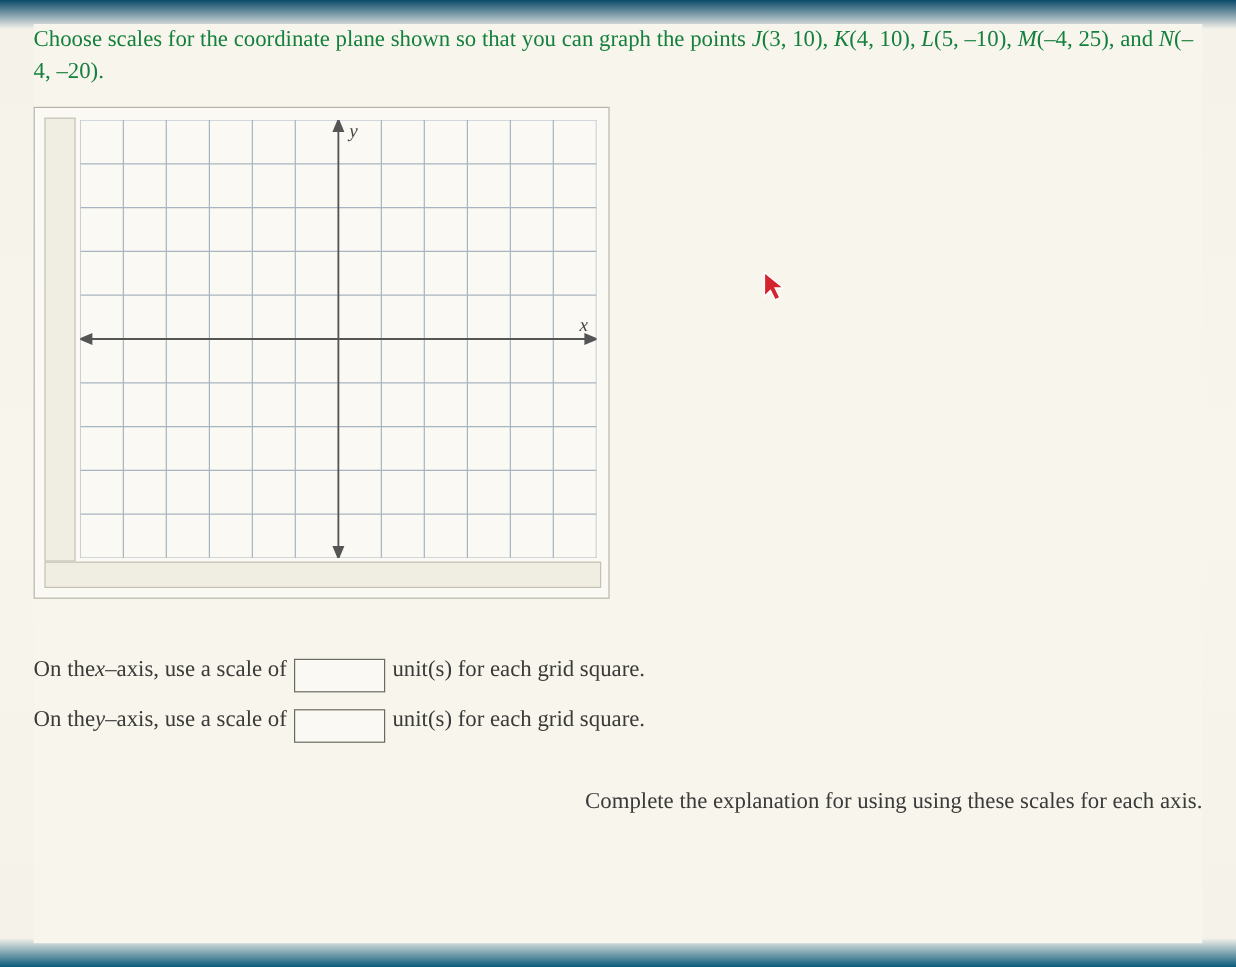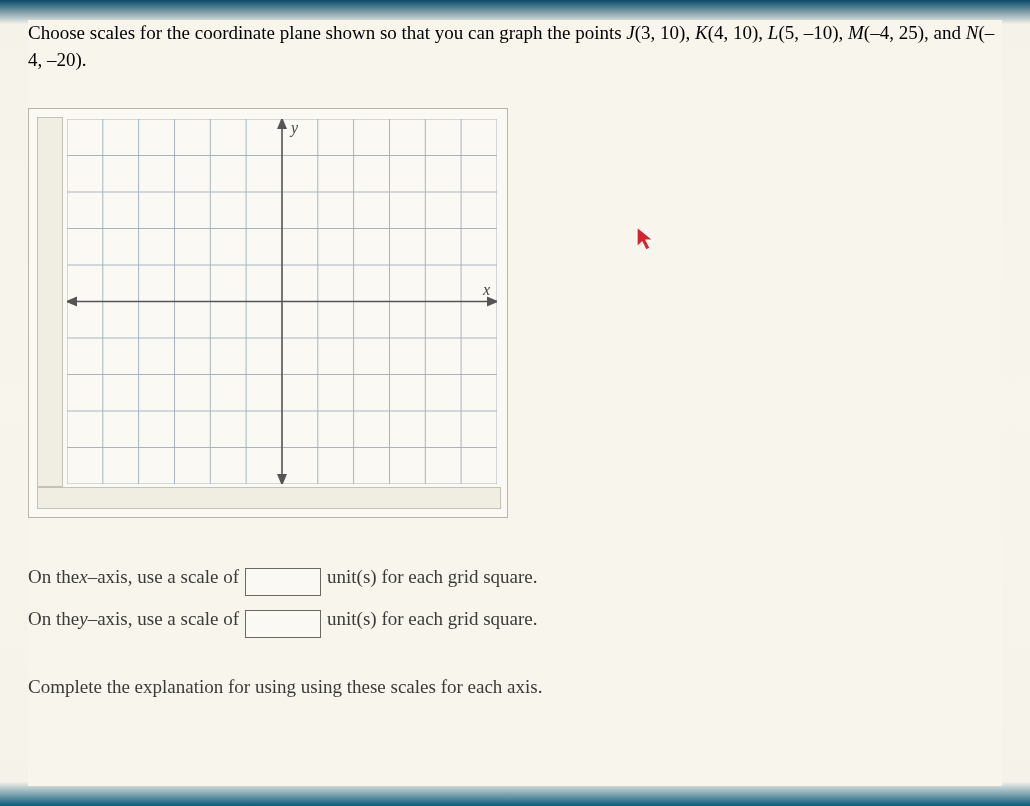--- a/index.html
+++ b/index.html
@@ -14,23 +14,23 @@
     overflow: hidden;
   }
   .content {
     background: #f8f5ed;
     width: 100%;
     height: 100%;
   }
   .problem-text {
     font-size: 19px;
     line-height: 1.4;
-    color: #000000;
+    color: #15803d;
     font-weight: 500;
-    margin-bottom: 35px;
+    margin-bottom: 16px;
   }
   .points {
     font-style: italic;
   }
   .graph-area {
     width: 480px;
     height: 410px;
     background: #faf9f4;
     border: 1px solid #b8b5a8;
     position: relative;
@@ -94,20 +94,21 @@
     background: #faf9f4;
     margin: 0 6px;
     font-size: 16px;
     text-align: center;
     font-family: inherit;
   }
   .explanation {
     font-size: 19px;
     color: #3a3a38;
     margin-top: 38px;
+    text-align: right;
   }
   .cursor {
     position: absolute;
     left: 635px;
     top: 225px;
     pointer-events: none;
   }
 </style>
 </head>
 <body>

